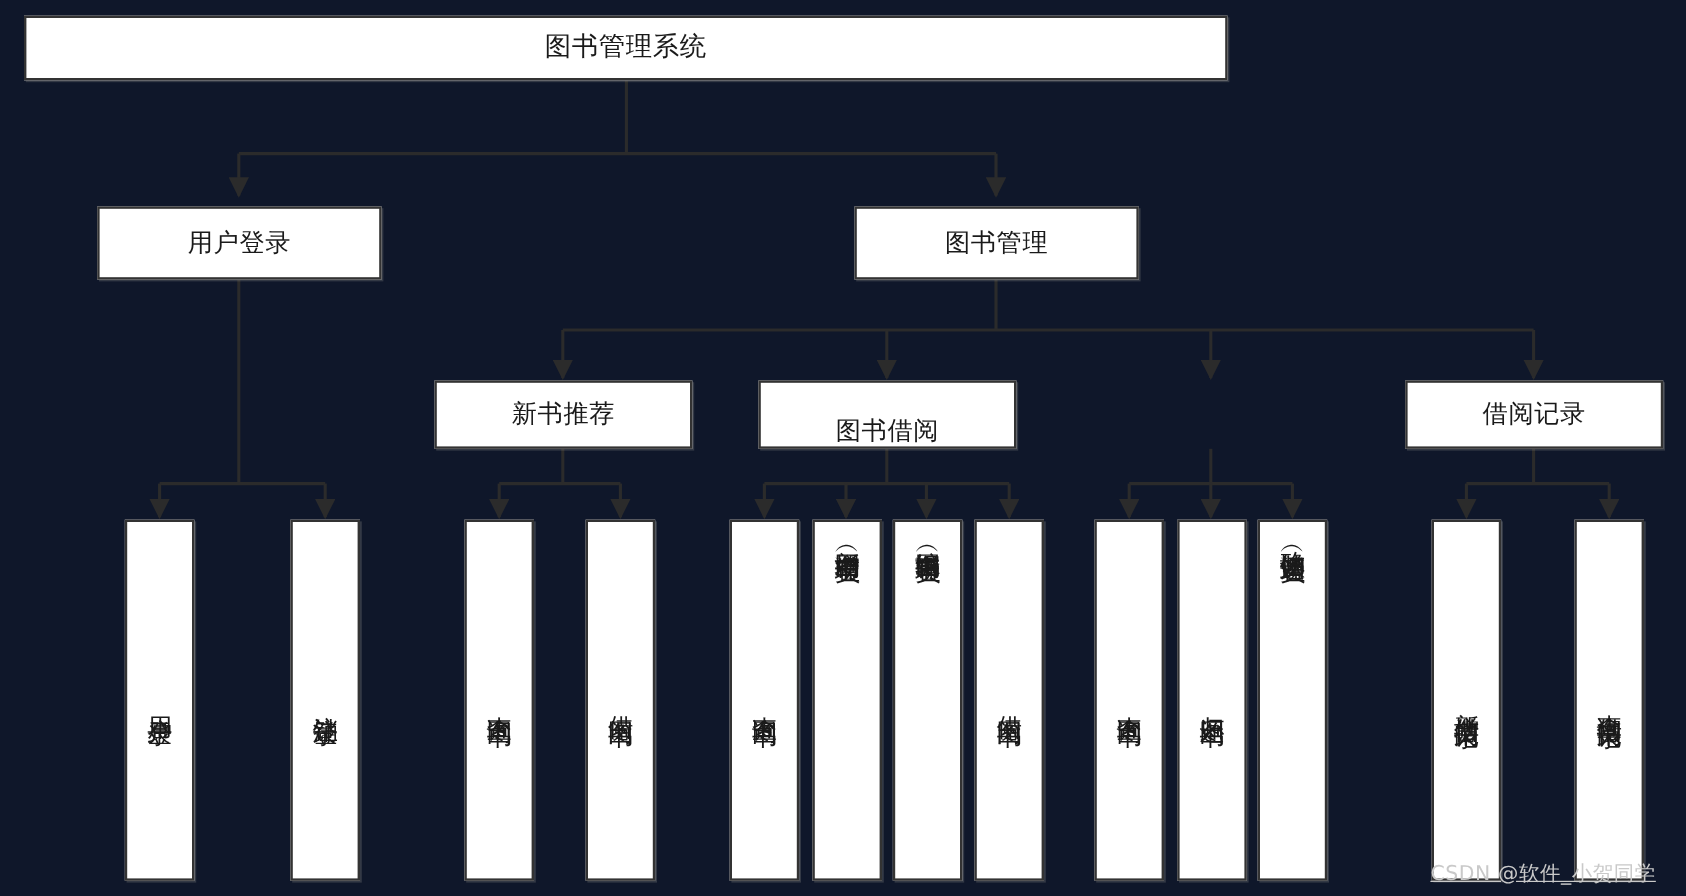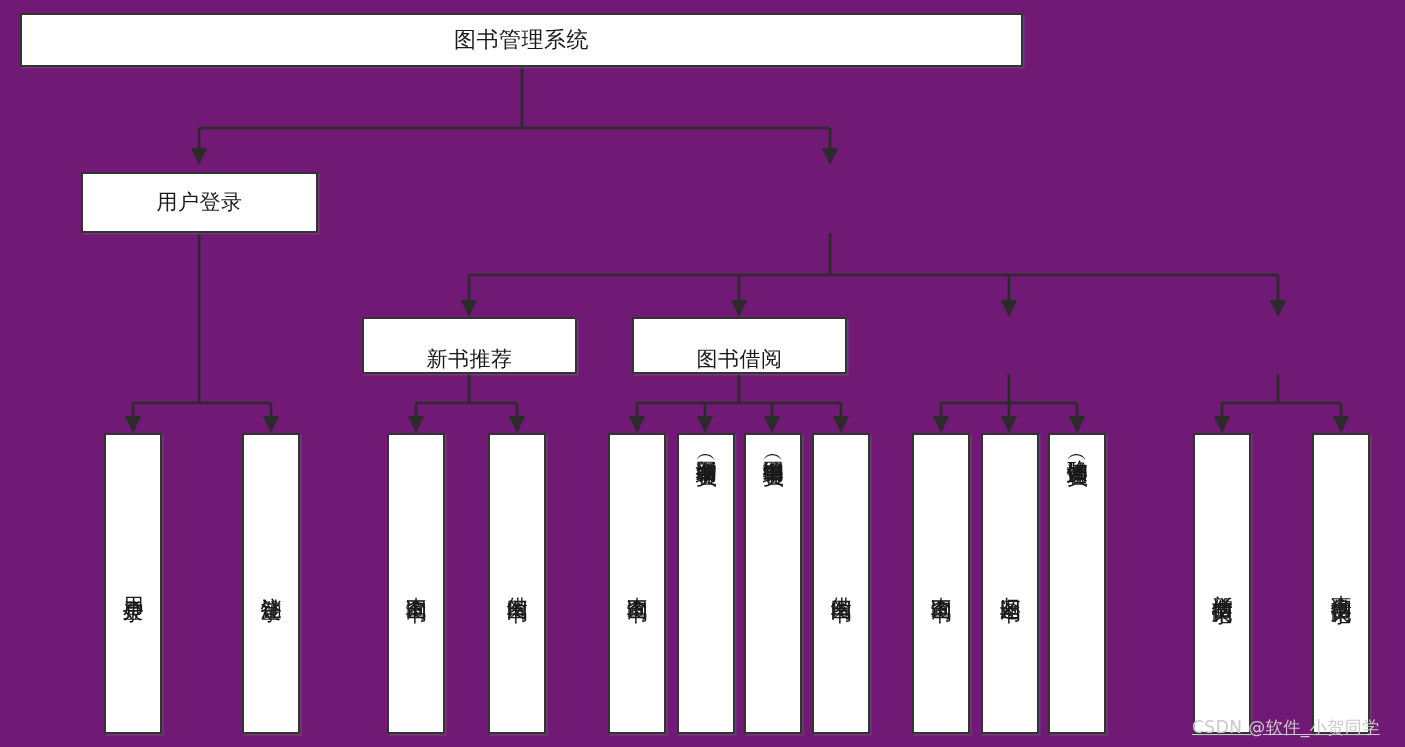--- a/index.html
+++ b/index.html
@@ -8,21 +8,21 @@
     padding: 0;
     background: #ffffff;
   }
   body {
     font-family: "DejaVu Sans", "Liberation Sans", sans-serif;
   }
   #canvas {
     position: relative;
     width: 1405px;
     height: 747px;
-    background: #701a75;
+    background: #0f172a;
     overflow: hidden;
   }
   svg.connectors {
     position: absolute;
     left: 0;
     top: 0;
     width: 1405px;
     height: 747px;
     pointer-events: none;
   }
@@ -128,27 +128,33 @@
     </g>
   </svg>
 
   <div class="node root" style="left:20px; top:13px; width:1003px; height:54px;">
     <span class="lbl">图书管理系统</span>
   </div>
 
   <div class="node" style="left:81px; top:172px; width:237px; height:61px;">
     <span class="lbl">用户登录</span>
   </div>
-
-  <div class="node" style="left:362px; top:317px; width:215px; height:57px;align-items:flex-end;">
+  <div class="node" style="left:712px; top:172px; width:237px; height:61px;">
+    <span class="lbl">图书管理</span>
+  </div>
+
+  <div class="node" style="left:362px; top:317px; width:215px; height:57px;">
     <span class="lbl">新书推荐</span>
   </div>
   <div class="node" style="left:632px; top:317px; width:215px; height:57px;align-items:flex-end;">
     <span class="lbl">图书借阅</span>
   </div>
+  <div class="node" style="left:1171px; top:317px; width:215px; height:57px;">
+    <span class="lbl">借阅记录</span>
+  </div>
 
   <div class="node vert middled" style="left:104px; top:433px; width:58px; height:301px;">
     <span class="lbl">用户登录</span>
   </div>
   <div class="node vert middled" style="left:242px; top:433px; width:58px; height:301px;">
     <span class="lbl">注销登录</span>
   </div>
 
   <div class="node vert middled" style="left:387px; top:433px; width:58px; height:301px;">
     <span class="lbl">查询图书</span>

